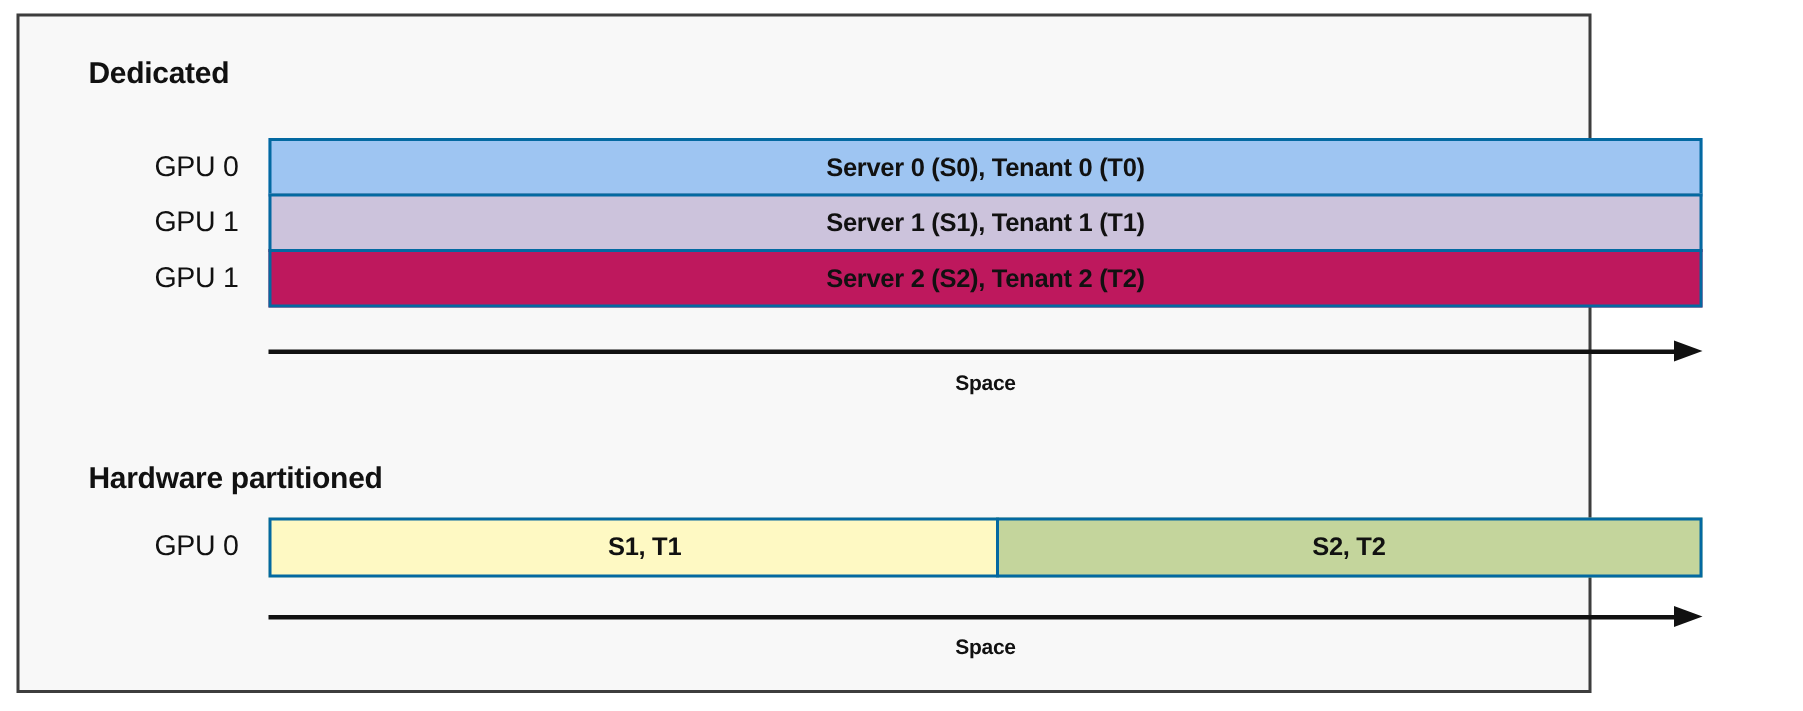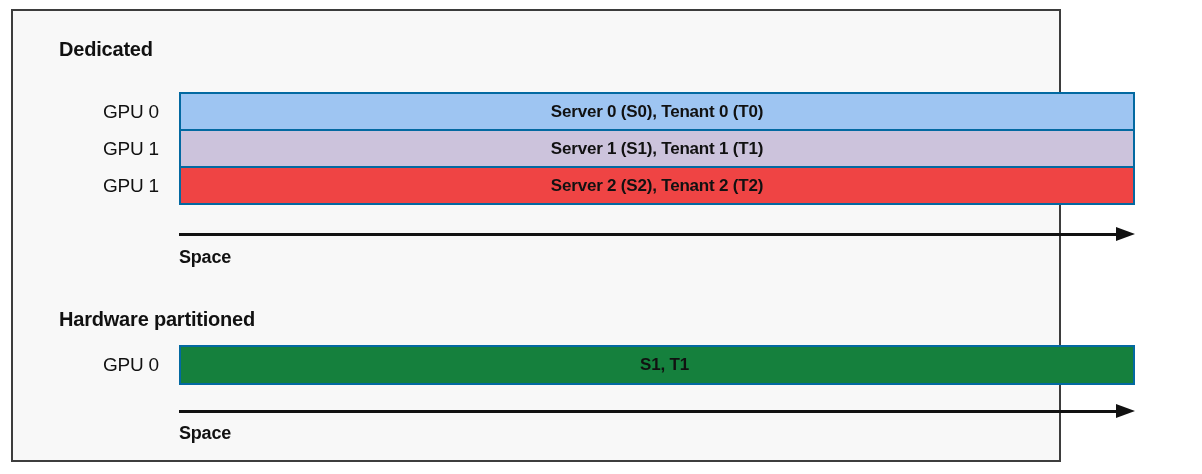--- a/index.html
+++ b/index.html
@@ -93,21 +93,22 @@
     right: 0; top: -6.5px;
     width: 0; height: 0;
     border-left: 19px solid #111111;
     border-top: 7.5px solid transparent;
     border-bottom: 7.5px solid transparent;
   }
   .axis-label {
     position: absolute;
     left: 166px;
     width: 956px;
-    font-size: 18px;
+    text-align: center;
+    font-size: 14px;
     font-weight: bold;
     letter-spacing: -0.2px;
   }
   .axis-label-1 { top: 236px; }
   .axis-label-2 { top: 412px; }
 </style>
 </head>
 <body>
 
 <div class="frame">
@@ -123,38 +124,39 @@
     </div>
     <div class="gpu-row">
       <div class="gpu-label">GPU 1</div>
       <div class="bar-track">
         <div class="bar-seg seg-full" style="flex: 1 1 0%; background-color: rgb(204, 195, 220);">Server 1 (S1), Tenant 1 (T1)</div>
       </div>
     </div>
     <div class="gpu-row">
       <div class="gpu-label">GPU 1</div>
       <div class="bar-track">
-        <div class="bar-seg seg-full" style="flex: 1 1 0%; background-color: #ef4444;">Server 2 (S2), Tenant 2 (T2)</div>
+        <div class="bar-seg seg-full" style="flex: 1 1 0%; background-color: #be185d;">Server 2 (S2), Tenant 2 (T2)</div>
       </div>
     </div>
   </div>
 
   <div class="axis axis-1">
     <div class="axis-line"></div>
     <div class="axis-head"></div>
   </div>
   <div class="axis-label axis-label-1">Space</div>
 
   <div class="section-title title-partitioned">Hardware partitioned</div>
 
   <div class="rows rows-partitioned">
     <div class="gpu-row row-partitioned">
       <div class="gpu-label">GPU 0</div>
       <div class="bar-track">
-        <div class="bar-seg seg-b" style="background-color: #15803d; padding-left: 15px;">S1, T1</div>
+        <div class="bar-seg seg-b" style="background-color: #fef9c3; padding-left: 15px;">S1, T1</div>
+        <div class="bar-seg seg-c" style="background-color: rgb(196, 213, 156);">S2, T2</div>
       </div>
     </div>
   </div>
 
   <div class="axis axis-2">
     <div class="axis-line"></div>
     <div class="axis-head"></div>
   </div>
   <div class="axis-label axis-label-2">Space</div>
 

